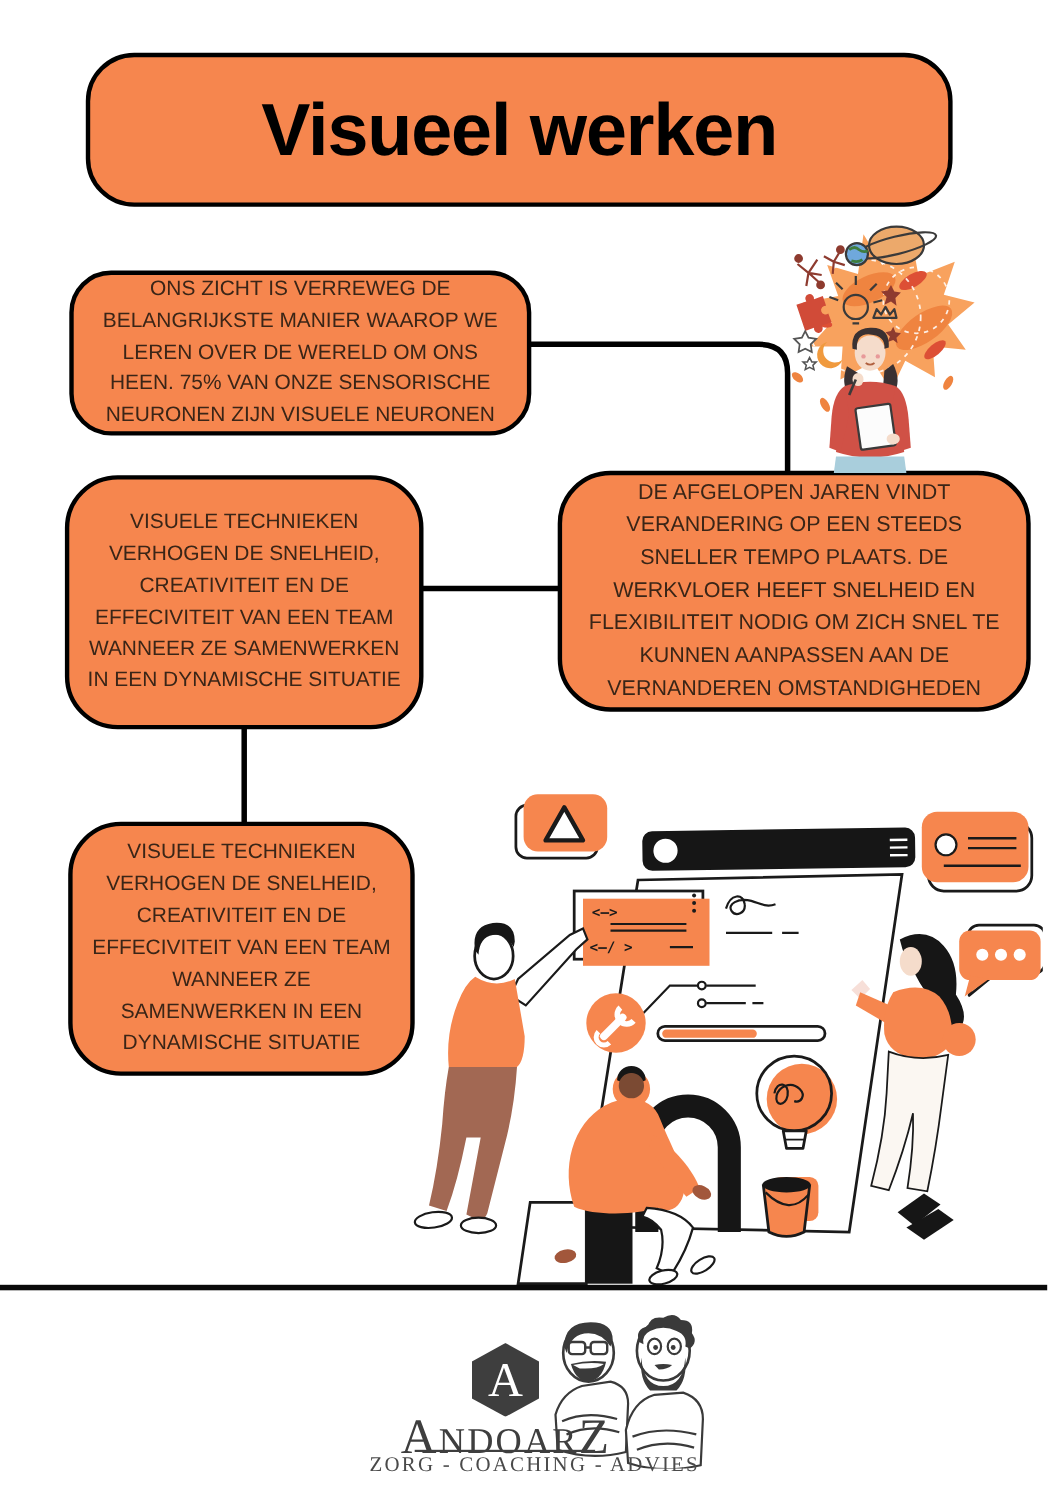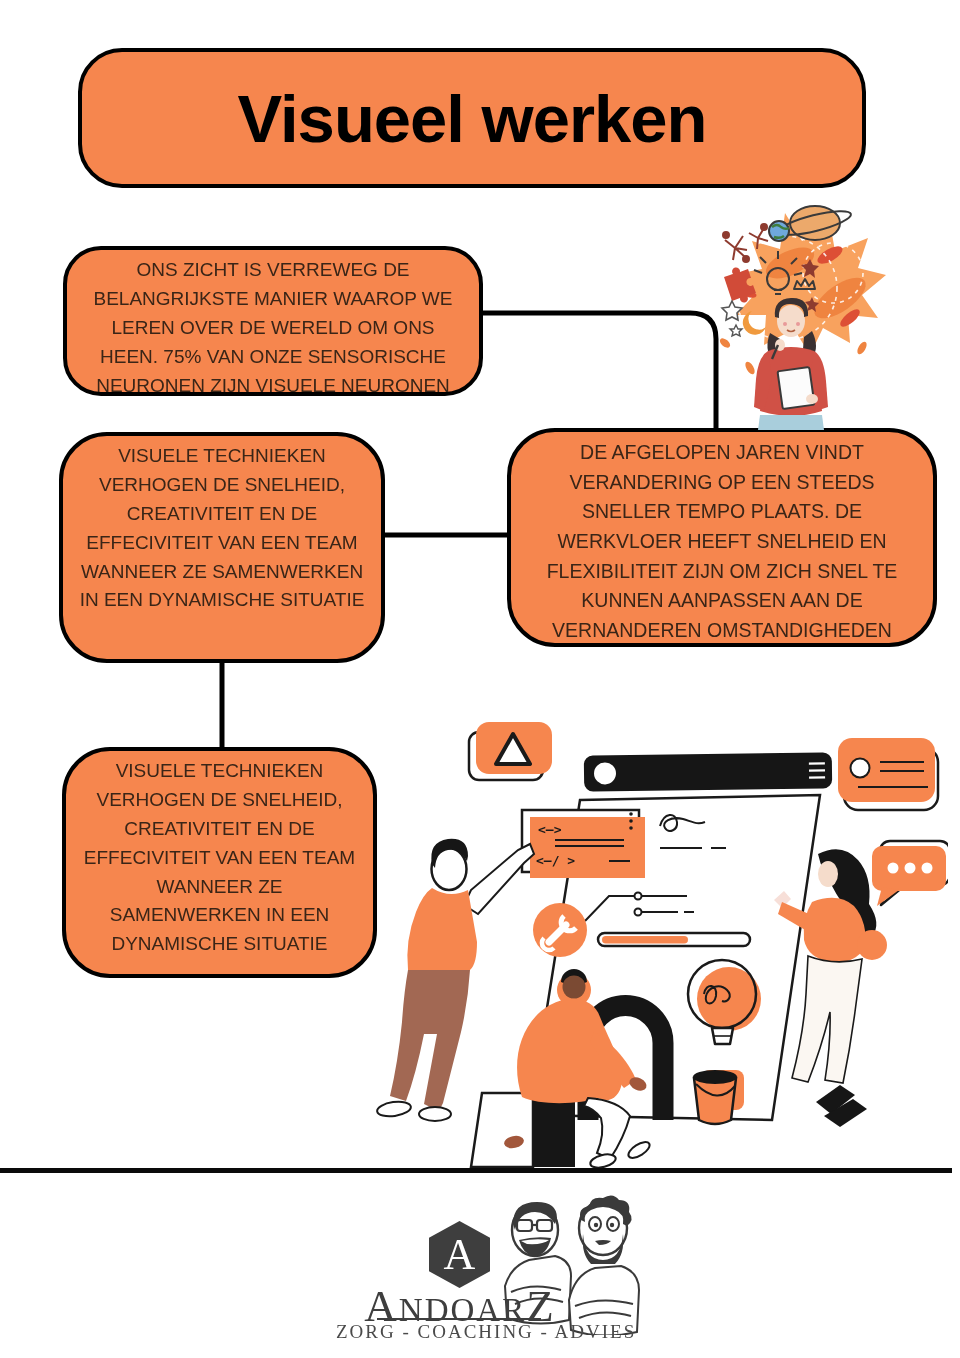--- a/index.html
+++ b/index.html
@@ -4,21 +4,21 @@
 <style>
   html,body{margin:0;padding:0;background:#ffffff;}
   .canvas{position:relative;width:952px;height:1358px;background:#fff;overflow:hidden;
           font-family:"Liberation Sans",sans-serif;text-decoration:underline;}
   .abs{position:absolute;}
   .title-box{left:78px;top:48px;width:788px;height:140px;background:#F6864E;
              border:4px solid #000;border-radius:44px;display:flex;align-items:center;
              justify-content:center;box-sizing:border-box;}
   .title-box span{font-size:67px;font-weight:800;letter-spacing:-1px;color:#000;}
   .tbox{background:#F6864E;border:4px solid #000;box-sizing:border-box;display:flex;
-        justify-content:center;text-align:center;color:#3A2517;
+        align-items:center;justify-content:center;text-align:center;color:#3A2517;
         font-size:19px;line-height:1.52;padding:6px 14px;}
   .box1{left:63px;top:246px;width:420px;height:150px;border-radius:38px;}
   .box2{left:59px;top:432px;width:326px;height:231px;border-radius:48px;}
   .box3{left:507px;top:428px;width:430px;height:219px;border-radius:48px;font-size:19.5px;}
   .box4{left:62px;top:747px;width:315px;height:231px;border-radius:48px;}
   .connector-layer{left:0;top:0;width:960px;height:1358px;pointer-events:none;}
   .divider{left:0;top:1168px;width:960px;height:5px;background:#0a0a0a;}
   .hexagon{left:429px;top:1221px;width:61px;height:67px;background:#3E3E3E;
            clip-path:polygon(50% 0,100% 25%,100% 75%,50% 100%,0 75%,0 25%);
            display:flex;align-items:center;justify-content:center;}
@@ -48,21 +48,21 @@
     <span>Visueel werken</span>
   </div>
 
   <div class="abs tbox box1">
     <span>ONS ZICHT IS VERREWEG DE BELANGRIJKSTE MANIER WAAROP WE LEREN OVER DE WERELD OM ONS HEEN. 75% VAN ONZE SENSORISCHE NEURONEN ZIJN VISUELE NEURONEN</span>
   </div>
   <div class="abs tbox box2">
     <span>VISUELE TECHNIEKEN VERHOGEN DE SNELHEID, CREATIVITEIT EN DE EFFECIVITEIT VAN EEN TEAM WANNEER ZE SAMENWERKEN IN EEN DYNAMISCHE SITUATIE</span>
   </div>
   <div class="abs tbox box3">
-    <span>DE AFGELOPEN JAREN VINDT VERANDERING OP EEN STEEDS SNELLER TEMPO PLAATS. DE WERKVLOER HEEFT SNELHEID EN FLEXIBILITEIT ZIJN OM ZICH SNEL TE KUNNEN AANPASSEN AAN DE VERNANDEREN OMSTANDIGHEDEN</span>
+    <span>DE AFGELOPEN JAREN VINDT VERANDERING OP EEN STEEDS SNELLER TEMPO PLAATS. DE WERKVLOER HEEFT SNELHEID EN FLEXIBILITEIT NODIG OM ZICH SNEL TE KUNNEN AANPASSEN AAN DE VERNANDEREN OMSTANDIGHEDEN</span>
   </div>
   <div class="abs tbox box4">
     <span>VISUELE TECHNIEKEN VERHOGEN DE SNELHEID, CREATIVITEIT EN DE EFFECIVITEIT VAN EEN TEAM WANNEER ZE SAMENWERKEN IN EEN DYNAMISCHE SITUATIE</span>
   </div>
 
   <svg class="abs" style="left:690px;top:193px;width:250px;height:237px;" viewBox="0 0 250 237" xmlns="http://www.w3.org/2000/svg">
     <g>
       <path d="M95,20 L112,48 L140,30 L145,58 L178,45 L168,75 L196,82 L172,102 L188,125 L158,122 L160,150 L133,135 L120,162 L104,136 L74,152 L76,122 L46,122 L66,100 L40,82 L72,76 L62,48 L90,56 Z" fill="#F8A25E"></path>
       <ellipse cx="100" cy="70" rx="26" ry="12" fill="#EF8440" transform="rotate(-25 100 70)"></ellipse>
       <ellipse cx="150" cy="105" rx="30" ry="13" fill="#EF8440" transform="rotate(-35 150 105)"></ellipse>

